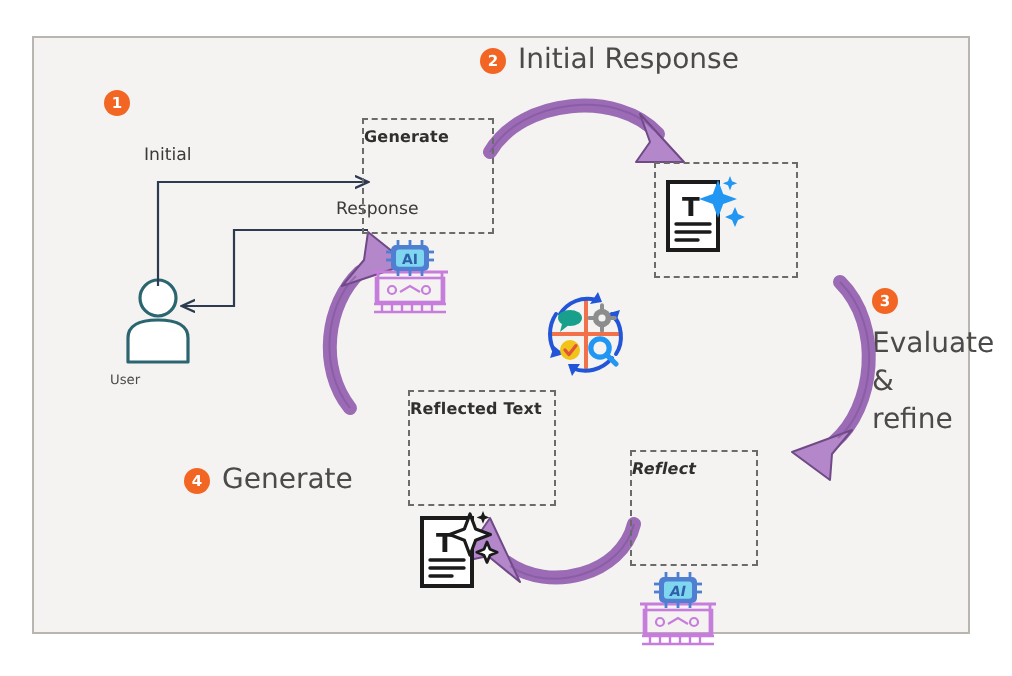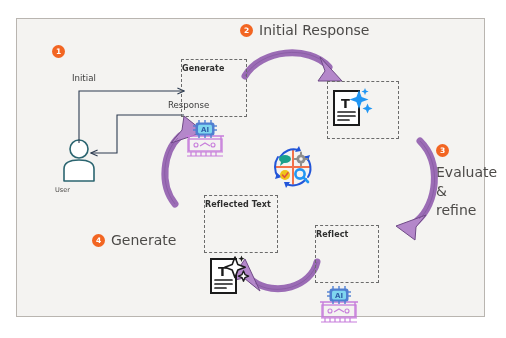--- a/index.html
+++ b/index.html
@@ -245,21 +245,21 @@
         <line x1="10" y1="30" x2="27" y2="30"></line>
         <line x1="10" y1="34" x2="21" y2="34"></line>
       </g>
 
       <path d="M31,4 L33.6,11 L40.5,13.5 L33.6,16 L31,23 L28.4,16 L21.5,13.5 L28.4,11 Z" fill="#2196f3"></path>
       <path d="M39.5,17.5 L41,21 L44.5,22.5 L41,24 L39.5,27.5 L38,24 L34.5,22.5 L38,21 Z" fill="#2196f3"></path>
       <path d="M37,2 L38,4.6 L40.6,5.6 L38,6.6 L37,9.2 L36,6.6 L33.4,5.6 L36,4.6 Z" fill="#2196f3"></path>
     </svg>
   </div>
 
-  <div class="abs node" style="left:298px;top:206px;width:64px;height:58px;">
+  <div class="abs node" style="left:298px;top:206px;width:64px;height:58px;font-style:italic;">
     <div class="node-title">Reflect</div>
     <svg class="node-icon" width="46" height="40" viewBox="0 0 46 40">
       <g stroke="#c77ddb" stroke-width="1.4">
         <line x1="7" y1="18" x2="7" y2="33"></line>
         <line x1="39" y1="18" x2="39" y2="33"></line>
         <line x1="4" y1="18" x2="42" y2="18"></line>
       </g>
       <rect x="6" y="21" width="34" height="12" fill="none" stroke="#c77ddb" stroke-width="1.3"></rect>
       <g stroke="#c77ddb" stroke-width="1.2">
         <line x1="5" y1="34" x2="41" y2="34"></line>

